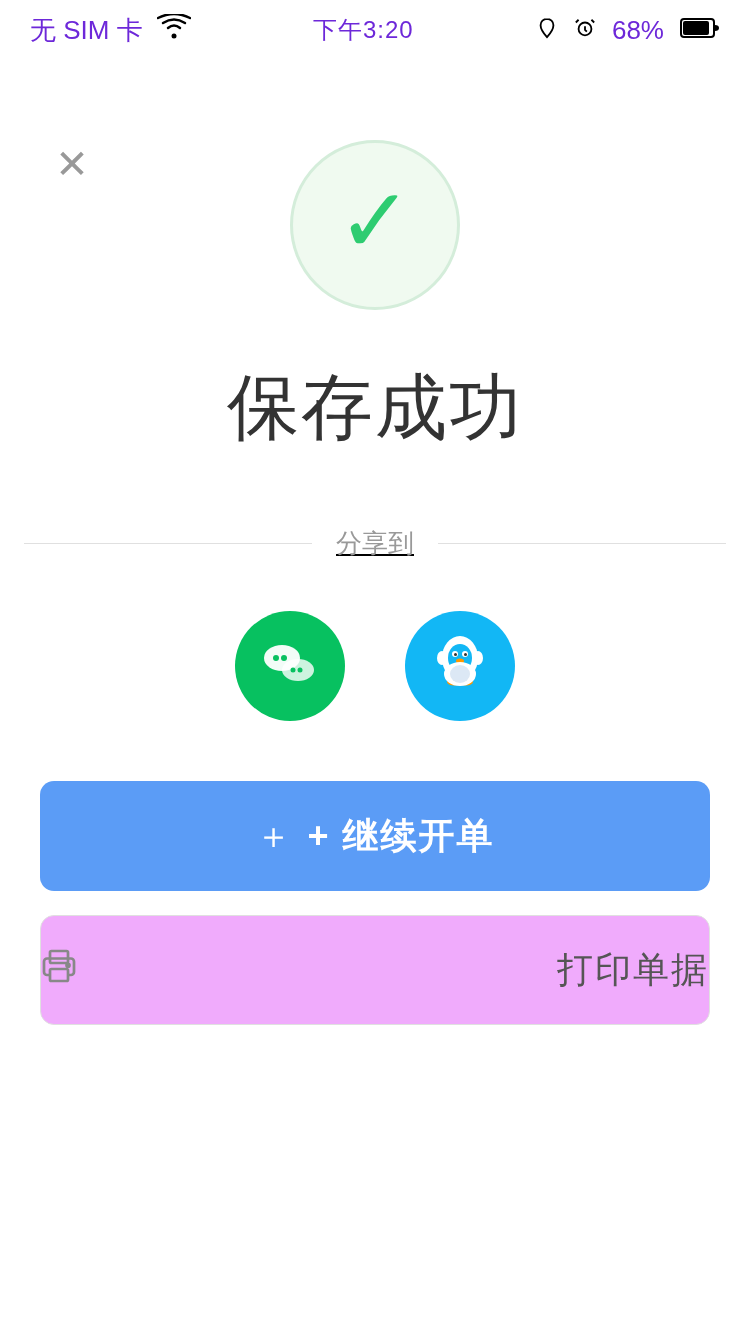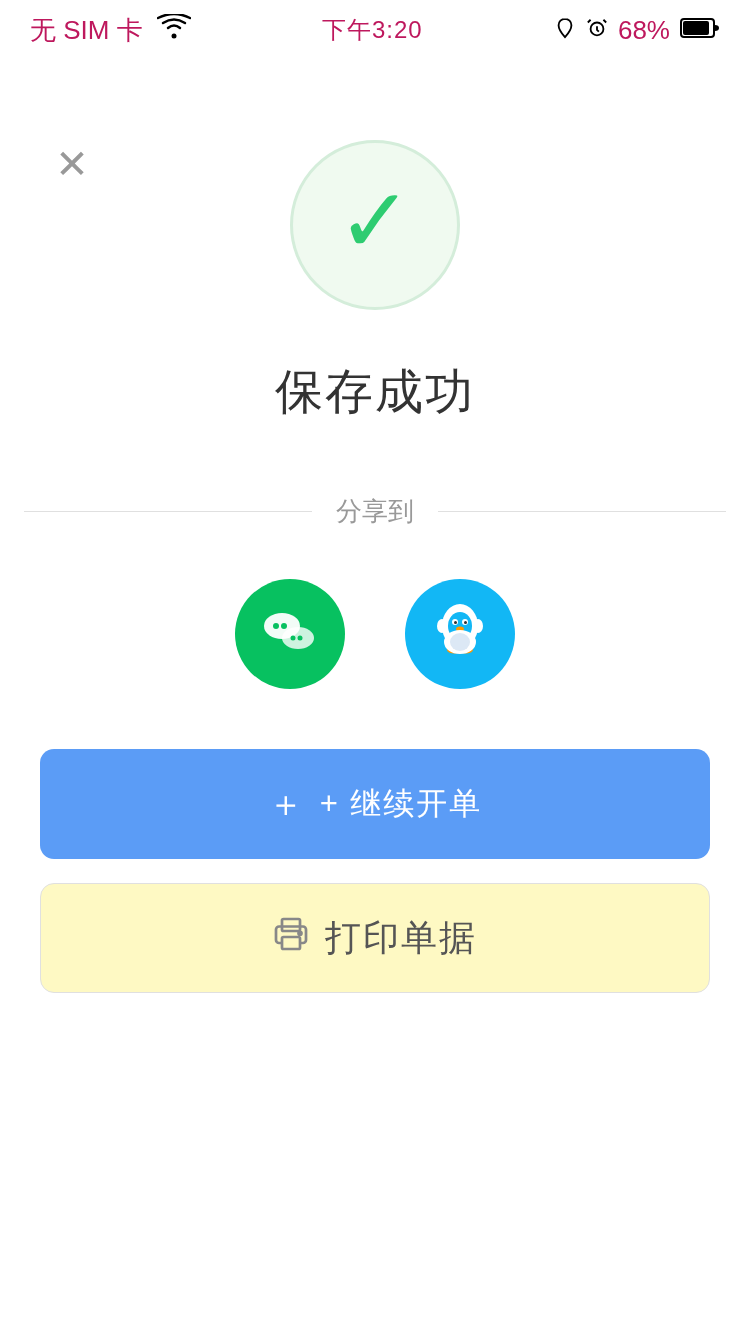--- a/index.html
+++ b/index.html
@@ -16,42 +16,42 @@
 
     
     .status-bar {
       width: 100%;
       height: 60px;
       display: flex;
       align-items: center;
       justify-content: space-between;
       padding: 0 30px;
       font-size: 26px;
-      color: #be185d;
+      color: #6d28d9;
       flex-shrink: 0;
     }
 
     .status-left {
       display: flex;
       align-items: center;
       gap: 14px;
       font-size: 26px;
       font-weight: 400;
     }
 
     .status-center {
       font-size: 24px;
       font-weight: 500;
       letter-spacing: 1px;
     }
 
     .status-right {
       display: flex;
       align-items: center;
-      gap: 10px;
+      gap: 16px;
       font-size: 26px;
     }
 
     
     .close-btn {
       position: absolute;
       top: 76px;
       left: 44px;
       width: 56px;
       height: 56px;
@@ -93,32 +93,33 @@
 
     .checkmark {
       color: #2ecc71;
       font-size: 90px;
       line-height: 1;
       margin-top: -8px;
     }
 
     
     .success-title {
-      font-size: 48px;
+      font-size: 72px;
       font-weight: 500;
       color: #333;
       margin-bottom: 70px;
       letter-spacing: 2px;
     }
 
     
     .share-section {
       width: 100%;
       padding: 0 24px;
       margin-bottom: 60px;
+      text-decoration: underline;
     }
 
     .share-divider {
       display: flex;
       align-items: center;
       margin-bottom: 50px;
     }
 
     .share-divider::before,
     .share-divider::after {
@@ -175,35 +176,35 @@
       border-radius: 14px;
       border: none;
       display: flex;
       align-items: center;
       justify-content: center;
       gap: 16px;
       cursor: pointer;
     }
 
     .btn-primary-text {
-      font-size: 31px;
+      font-size: 36px;
       color: #fff;
-      font-weight: 400;
+      font-weight: 700;
       letter-spacing: 2px;
     }
 
     .btn-secondary {
       width: 100%;
       height: 110px;
-      background: #fef9c3;
+      background: #f0abfc;
       border-radius: 14px;
       border: 1.5px solid #e0e0e0;
       display: flex;
       align-items: center;
-      justify-content: center;
+      justify-content: space-between;
       gap: 16px;
       cursor: pointer;
     }
 
     .btn-secondary-text {
       font-size: 36px;
       color: #555;
       font-weight: 400;
       letter-spacing: 2px;
     }

